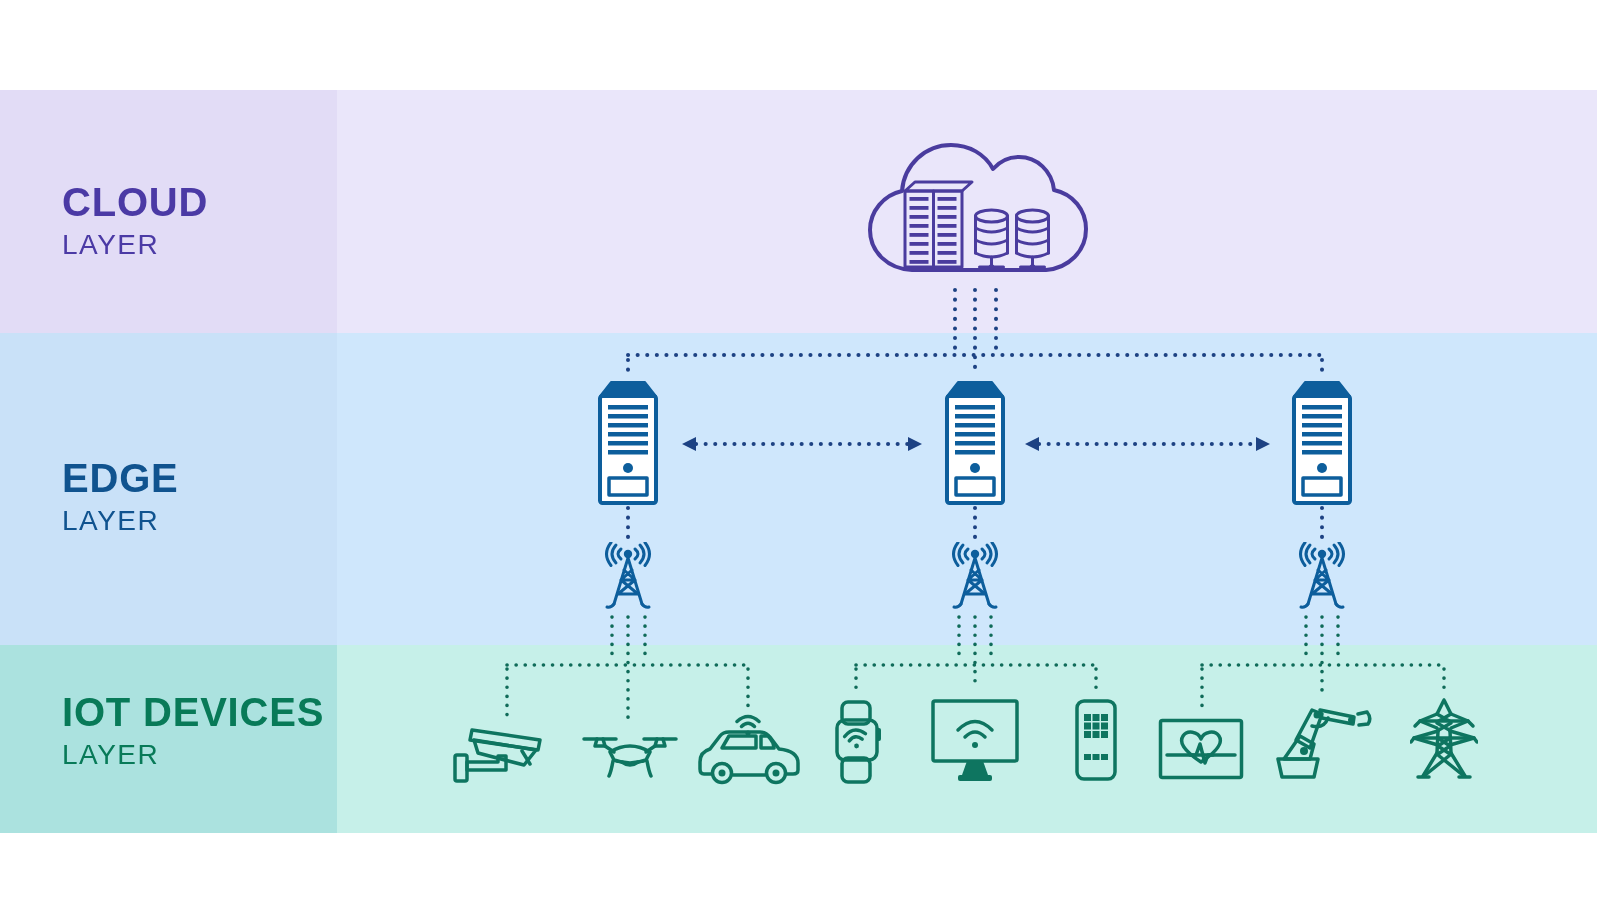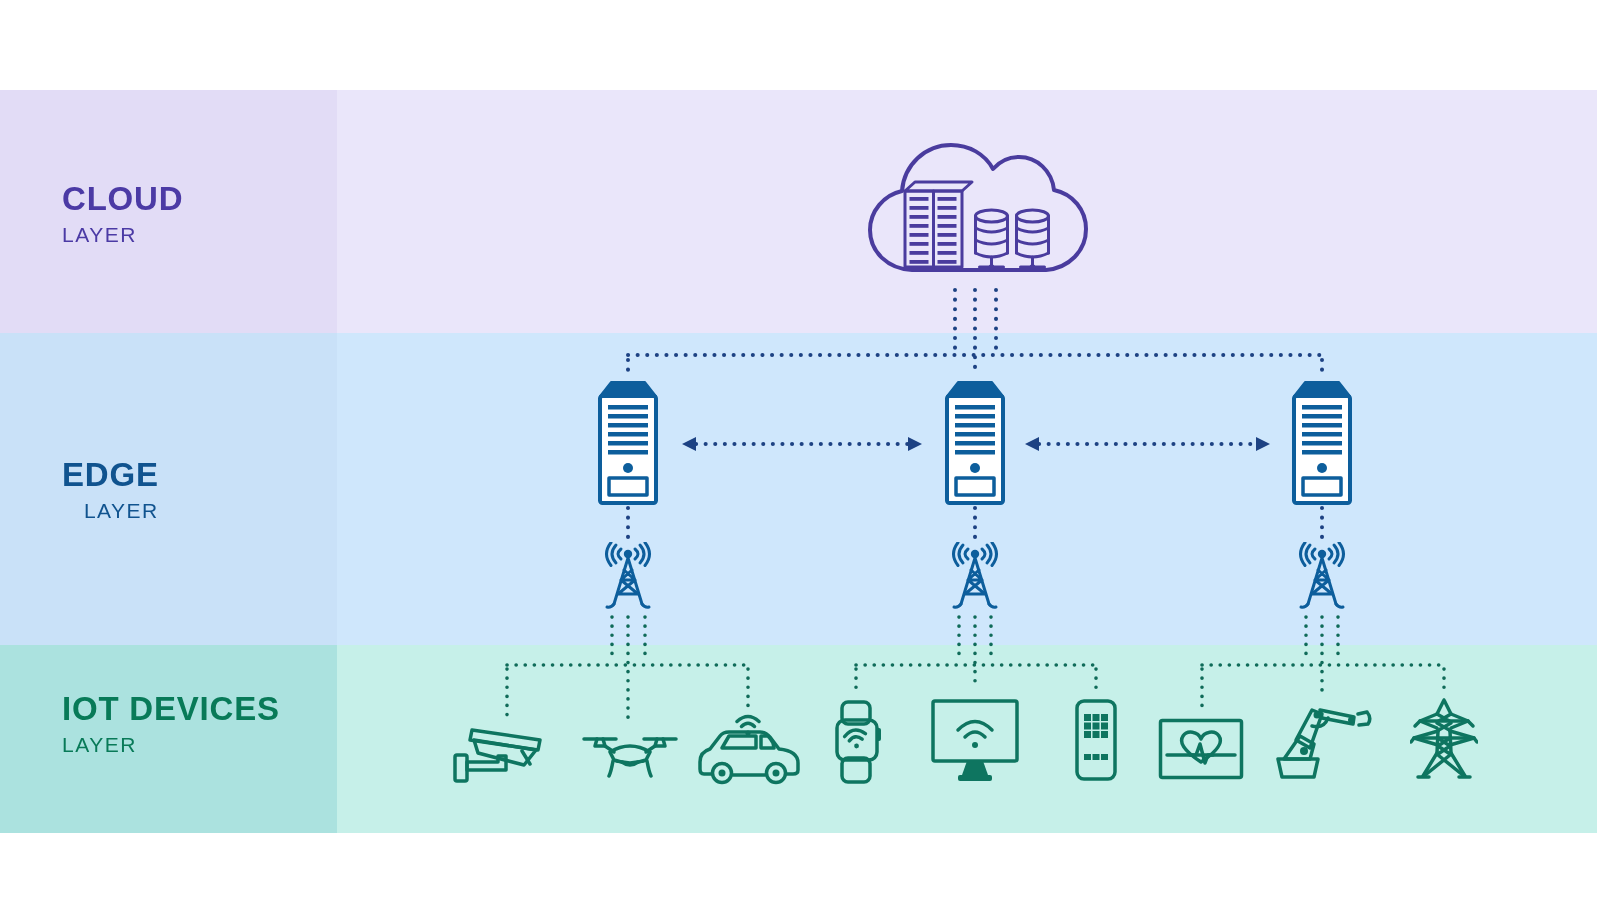--- a/index.html
+++ b/index.html
@@ -9,24 +9,24 @@
   }
   .band{position:absolute;left:0;width:1597px;}
   .band .label-col{position:absolute;left:0;top:0;bottom:0;width:337px;}
   .band-cloud{top:90px;height:243px;background:#eae6fa;}
   .band-cloud .label-col{background:#e2dcf6;}
   .band-edge{top:333px;height:312px;background:#cfe7fc;}
   .band-edge .label-col{background:#c9e1f8;}
   .band-iot{top:645px;height:188px;background:#c6f0e9;}
   .band-iot .label-col{background:#abe2df;}
   .layer-label{position:absolute;left:62px;z-index:5;}
-  .layer-label .t1{font-size:33px;font-weight:bold;letter-spacing:.8px;line-height:1;}
-  .layer-label .t2{font-size:21px;font-weight:normal;letter-spacing:1.5px;line-height:1;margin-top:9px;}
+  .layer-label .t1{font-size:40px;font-weight:bold;letter-spacing:.8px;line-height:1;}
+  .layer-label .t2{font-size:28px;font-weight:normal;letter-spacing:1.5px;line-height:1;margin-top:9px;}
   .lbl-cloud{top:182px;color:#4b3aa5;}
-  .lbl-edge{top:458px;color:#10538f;text-align:right;}
+  .lbl-edge{top:458px;color:#10538f;}
   .lbl-iot{top:692px;color:#087a58;}
   .icon{position:absolute;z-index:4;}
   .icon svg{display:block;}
   #wires{position:absolute;left:0;top:0;z-index:3;}
   .dn{stroke:#1d4283;stroke-width:4;stroke-linecap:round;stroke-dasharray:0.1 9.5;fill:none;}
   .dg{stroke:#0f6b59;stroke-width:3.6;stroke-linecap:round;stroke-dasharray:0.1 9;fill:none;}
   .ah{fill:#1d4283;stroke:none;}
   .cl{stroke:#4a3c9e;fill:none;stroke-width:4;stroke-linejoin:round;stroke-linecap:round;}
   .cl3{stroke:#4a3c9e;fill:none;stroke-width:3;stroke-linejoin:round;stroke-linecap:round;}
   .clf{fill:#4a3c9e;stroke:none;}

